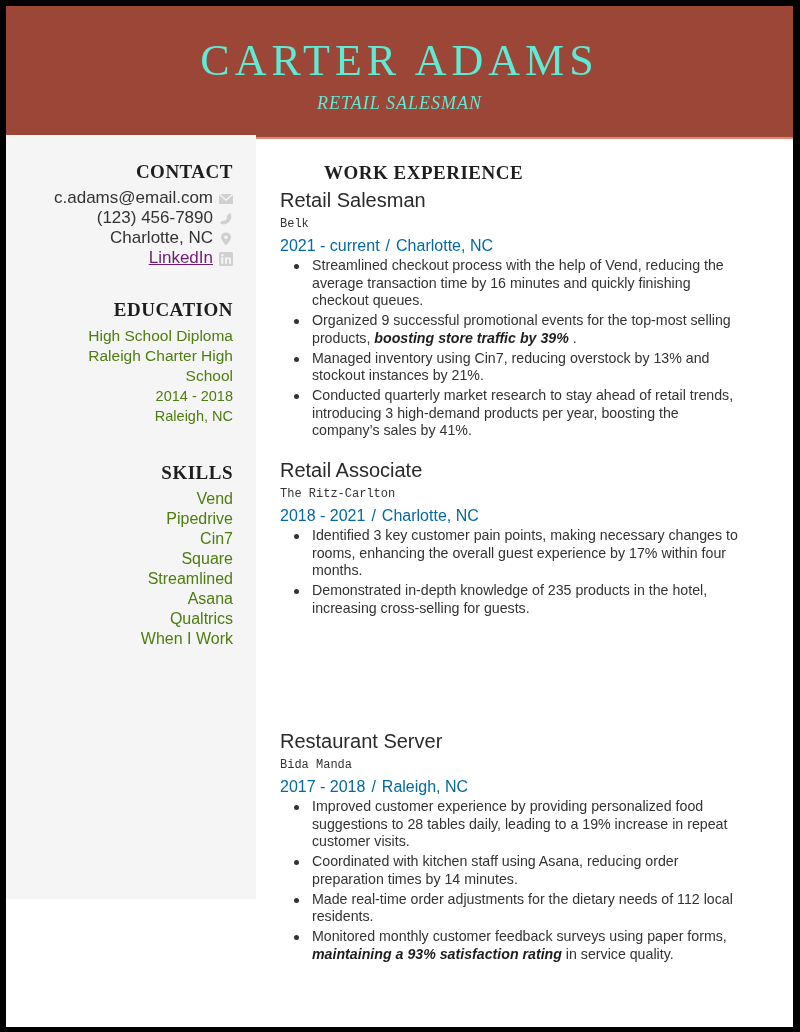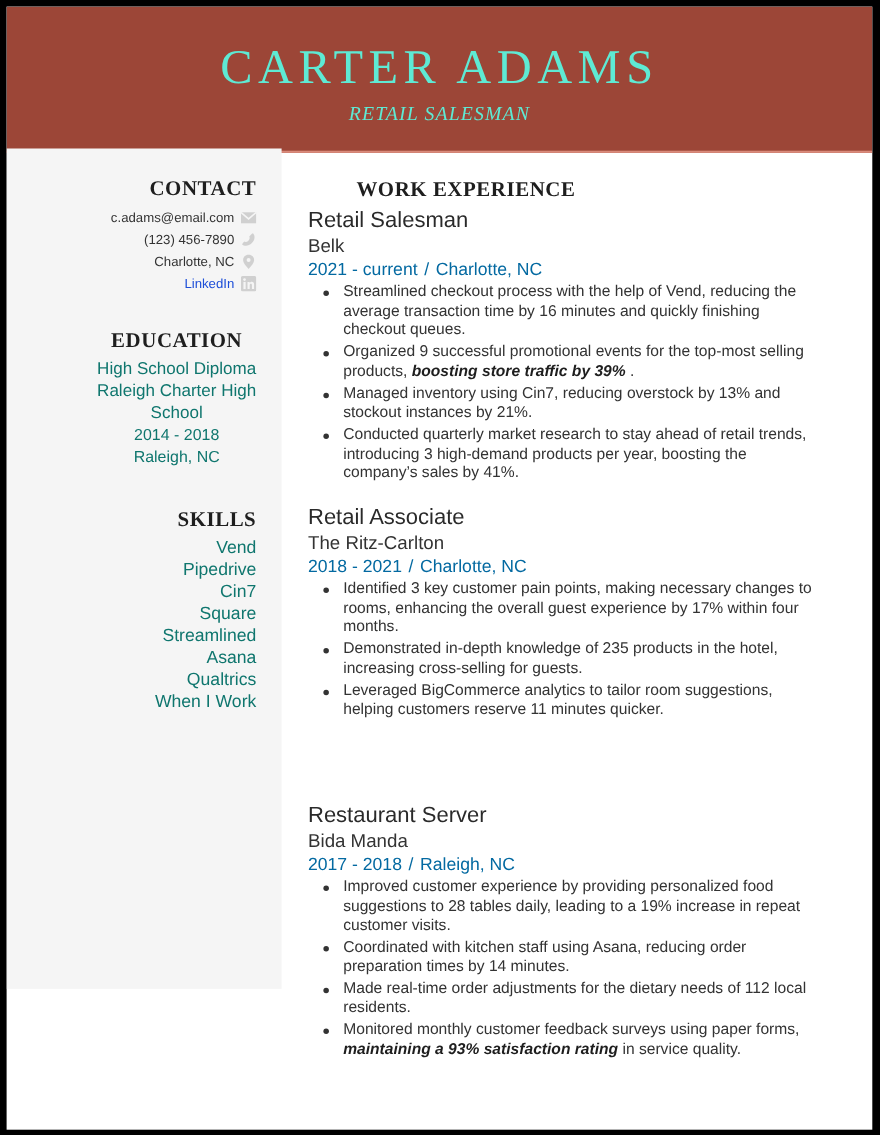--- a/index.html
+++ b/index.html
@@ -33,37 +33,37 @@
     position: absolute; left: 0; top: 129px; width: 250px; height: 764px;
     background: #f5f5f5;
   }
   .side-section { position: absolute; right: 23px; text-align: right; }
   .side-heading {
     font-family: "Liberation Serif", "DejaVu Serif", serif;
     font-weight: bold; font-size: 19px; color: #1e1e1e; letter-spacing: 0.5px;
     line-height: 24px; margin-bottom: 4px;
   }
   .side-line {
-    font-size: 14.5px; color: #0f766e; line-height: 20px;
+    font-size: 14.5px; color: #4d7c0f; line-height: 20px;
   }
-  .contact-line { display: flex; justify-content: flex-end; align-items: center; font-size: 12px; line-height: 20px; color: #333; }
+  .contact-line { display: flex; justify-content: flex-end; align-items: center; font-size: 17px; line-height: 20px; color: #333; }
   .contact-line .icon { width: 14px; height: 14px; margin-left: 6px; display: inline-block; }
-  .contact-line .link { color: #1d4ed8; }
+  .contact-line .link { color: #701a75; text-decoration: underline; }
   .edu .side-line { font-size: 15.5px; line-height: 20px; }
   .skills .side-line { font-size: 16px; line-height: 20px; }
 
   .main { position: absolute; left: 274px; top: 133px; width: 470px; }
   .main-heading {
     position: absolute; top: 22px; left: 0;
     font-family: "Liberation Serif", "DejaVu Serif", serif;
     font-weight: bold; font-size: 19px; color: #1e1e1e; letter-spacing: 0.5px; line-height: 24px; margin-left: 44px;
   }
   .job { position: absolute; left: 0; width: 470px; }
   .job-title { font-size: 20px; color: #2a2a2a; line-height: 26px; }
-  .job-company { font-size: 17px; color: #333; line-height: 22px; }
+  .job-company { font-size: 12px; color: #333; line-height: 22px; font-family: Liberation Mono, monospace; }
   .job-meta { font-size: 16px; color: #0369a1; line-height: 22px; }
   .job-meta .sep { margin: 0 6px; }
   ul.bullets { margin: 0; padding: 0 0 0 32px; list-style: none; }
   ul.bullets li {
     position: relative; font-size: 14.2px; color: #333; line-height: 17.5px;
     margin-bottom: 2.5px;
   }
   ul.bullets li::before {
     content: ""; position: absolute; left: -18px; top: 7px;
     width: 5px; height: 5px; border-radius: 50%; background: #333;
@@ -116,21 +116,21 @@
           <svg width="14" height="14" viewBox="0 0 14 14">
               <rect x="0" y="0" width="14" height="14" rx="1.5" fill="#d0d0d0"></rect>
               <rect x="2.3" y="5.3" width="2" height="6.5" fill="#f5f5f5"></rect>
               <circle cx="3.3" cy="3.2" r="1.2" fill="#f5f5f5"></circle>
               <path d="M6 5.3 H8 V6.3 C8.5 5.5 9.3 5.2 10 5.2 C11.3 5.2 12 6 12 7.6 V11.8 H10 V8 C10 7.2 9.7 6.9 9.1 6.9 C8.4 6.9 8 7.4 8 8.2 V11.8 H6 Z" fill="#f5f5f5"></path>
             </svg>
         </span>
       </div>
     </div>
 
-    <div class="side-section edu" style="top:163px;text-align:center;">
+    <div class="side-section edu" style="top:163px;">
       <div class="side-heading">EDUCATION</div>
       <div class="side-line">High School Diploma</div>
       <div class="side-line">Raleigh Charter High</div>
       <div class="side-line">School</div>
       <div class="side-line" style="font-size:14.5px;">2014 - 2018</div>
       <div class="side-line" style="font-size:14.5px;">Raleigh, NC</div>
     </div>
 
     <div class="side-section skills" style="top:326px;">
       <div class="side-heading">SKILLS</div>
@@ -164,21 +164,20 @@
 
     <div class="job" style="top:318px;">
       <div class="job-title">Retail Associate</div>
       <div class="job-company">The Ritz-Carlton</div>
       <div class="job-meta">
         <span>2018 - 2021</span><span class="sep">/</span><span>Charlotte, NC</span>
       </div>
       <ul class="bullets">
         <li><span>Identified 3 key customer pain points, making necessary changes to rooms, enhancing the overall guest experience by 17% within four months.</span></li>
         <li><span>Demonstrated in-depth knowledge of 235 products in the hotel, increasing cross-selling for guests.</span></li>
-        <li><span>Leveraged BigCommerce analytics to tailor room suggestions, helping customers reserve 11 minutes quicker.</span></li>
       </ul>
     </div>
 
     <div class="job" style="top:589px;">
       <div class="job-title">Restaurant Server</div>
       <div class="job-company">Bida Manda</div>
       <div class="job-meta">
         <span>2017 - 2018</span><span class="sep">/</span><span>Raleigh, NC</span>
       </div>
       <ul class="bullets">

